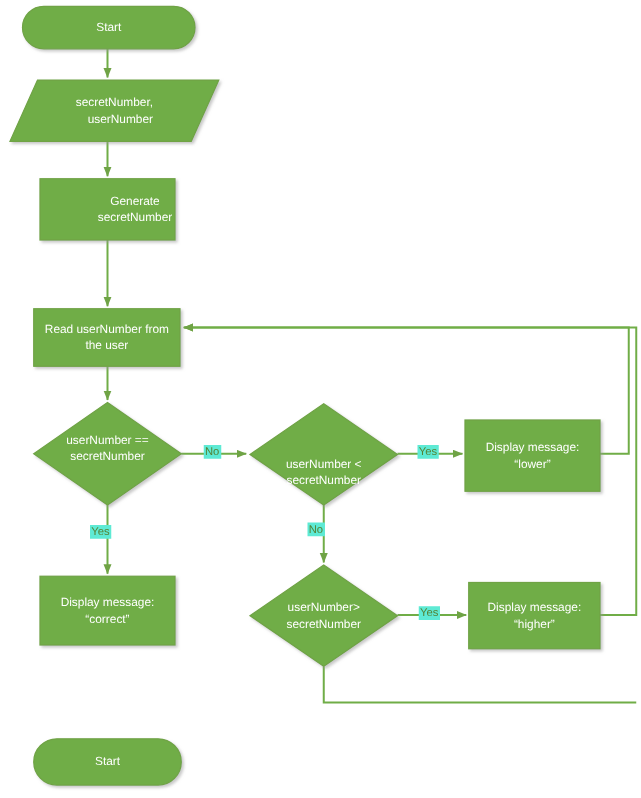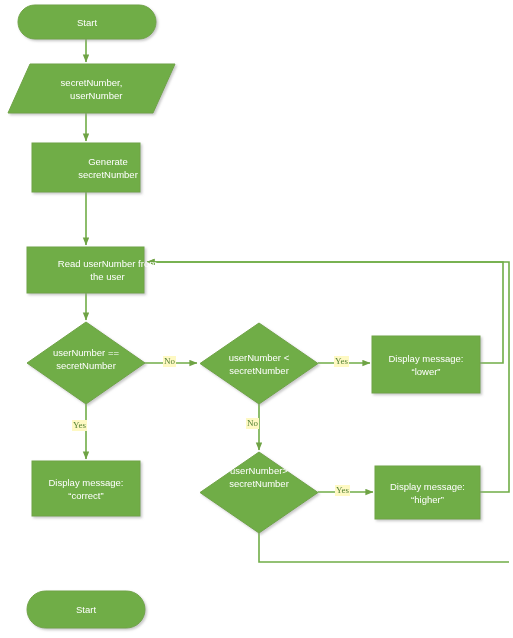--- a/index.html
+++ b/index.html
@@ -37,23 +37,23 @@
     line-height: 13px;
     font-family: "Liberation Sans", sans-serif;
     pointer-events: none;
     white-space: pre-line;
   }
   .edge-label {
     position: absolute;
     color: #548235;
     font-size: 9px;
     line-height: 11px;
-    font-family: Liberation Serif, serif;
+    font-family: Liberation Sans, sans-serif;
     text-align: left;
-    background: #fef9c3;
+    background: #5eead4;
     padding: 0 1px;
     pointer-events: none;
   }
 </style>
 </head>
 <body>
 
 <div id="canvas">
   <svg id="diagram-svg" viewBox="0 0 513 638" xmlns="http://www.w3.org/2000/svg">
     <defs>
@@ -91,29 +91,29 @@
         <rect x="32" y="461" width="108" height="55" fill="#70AD47" stroke="#6FA345" stroke-width="1" filter="url(#softshadow)"></rect>
         <rect x="27" y="591" width="118" height="37" rx="18.5" ry="18.5" fill="#70AD47" stroke="#6FA345" stroke-width="1" filter="url(#softshadow)"></rect>
       </g>
   </svg>
   <div id="labels-layer">
       <div class="node-label" style="left: 18px; top: 5px; width: 138px; height: 34px;">Start</div>
       <div class="node-label" style="left: 8px; top: 64px; width: 167px; height: 49px; text-align: right;">secretNumber,
 userNumber</div>
       <div class="node-label" style="left: 32px; top: 143px; width: 108px; height: 49px; padding-left: 22px;">Generate
 secretNumber</div>
-      <div class="node-label" style="left: 27px; top: 247px; width: 117px; height: 46px; padding-left: 22px;">Read userNumber from
+      <div class="node-label" style="left: 27px; top: 247px; width: 117px; height: 46px;">Read userNumber from
 the user</div>
       <div class="node-label" style="left: 27px; top: 318px; width: 118px; height: 82px;">userNumber ==
 secretNumber</div>
-      <div class="node-label" style="left: 200px; top: 323px; width: 118px; height: 81px;">userNumber &lt;
+      <div class="node-label" style="left: 200px; top: 337px; width: 118px; height: 81px;">userNumber &lt;
 secretNumber</div>
       <div class="node-label" style="left: 372px; top: 336px; width: 108px; height: 57px;">Display message:
 “lower”</div>
-      <div class="node-label" style="left: 200px; top: 436px; width: 118px; height: 81px;">userNumber&gt;
+      <div class="node-label" style="left: 200px; top: 452px; width: 118px; height: 81px;">userNumber&gt;
 secretNumber</div>
       <div class="node-label" style="left: 375px; top: 466px; width: 105px; height: 53px;">Display message:
 “higher”</div>
       <div class="node-label" style="left: 32px; top: 461px; width: 108px; height: 55px;">Display message:
 “correct”</div>
       <div class="node-label" style="left: 27px; top: 591px; width: 118px; height: 37px;">Start</div>
     </div>
   <div id="edge-labels-layer">
       <div class="edge-label" style="left: 163px; top: 356px;">No</div>
       <div class="edge-label" style="left: 72px; top: 420px;">Yes</div>

